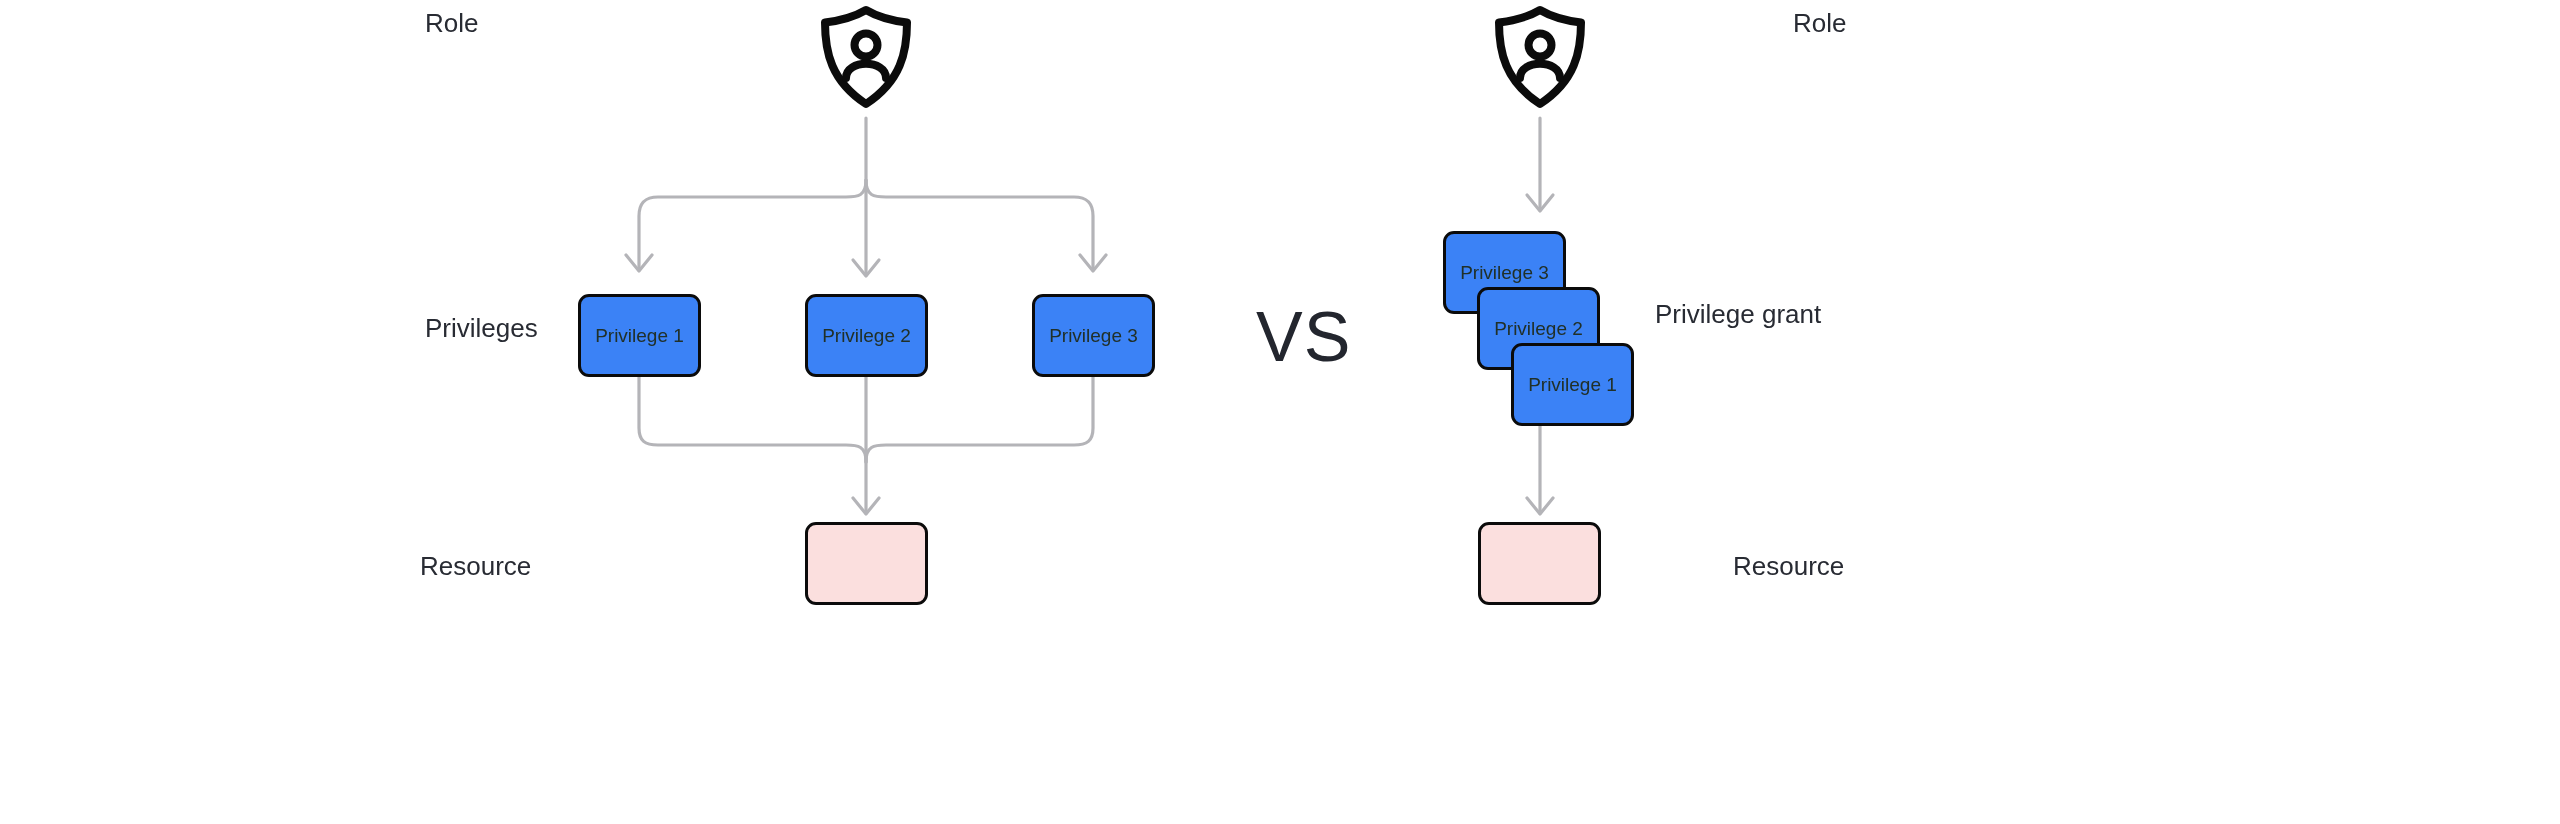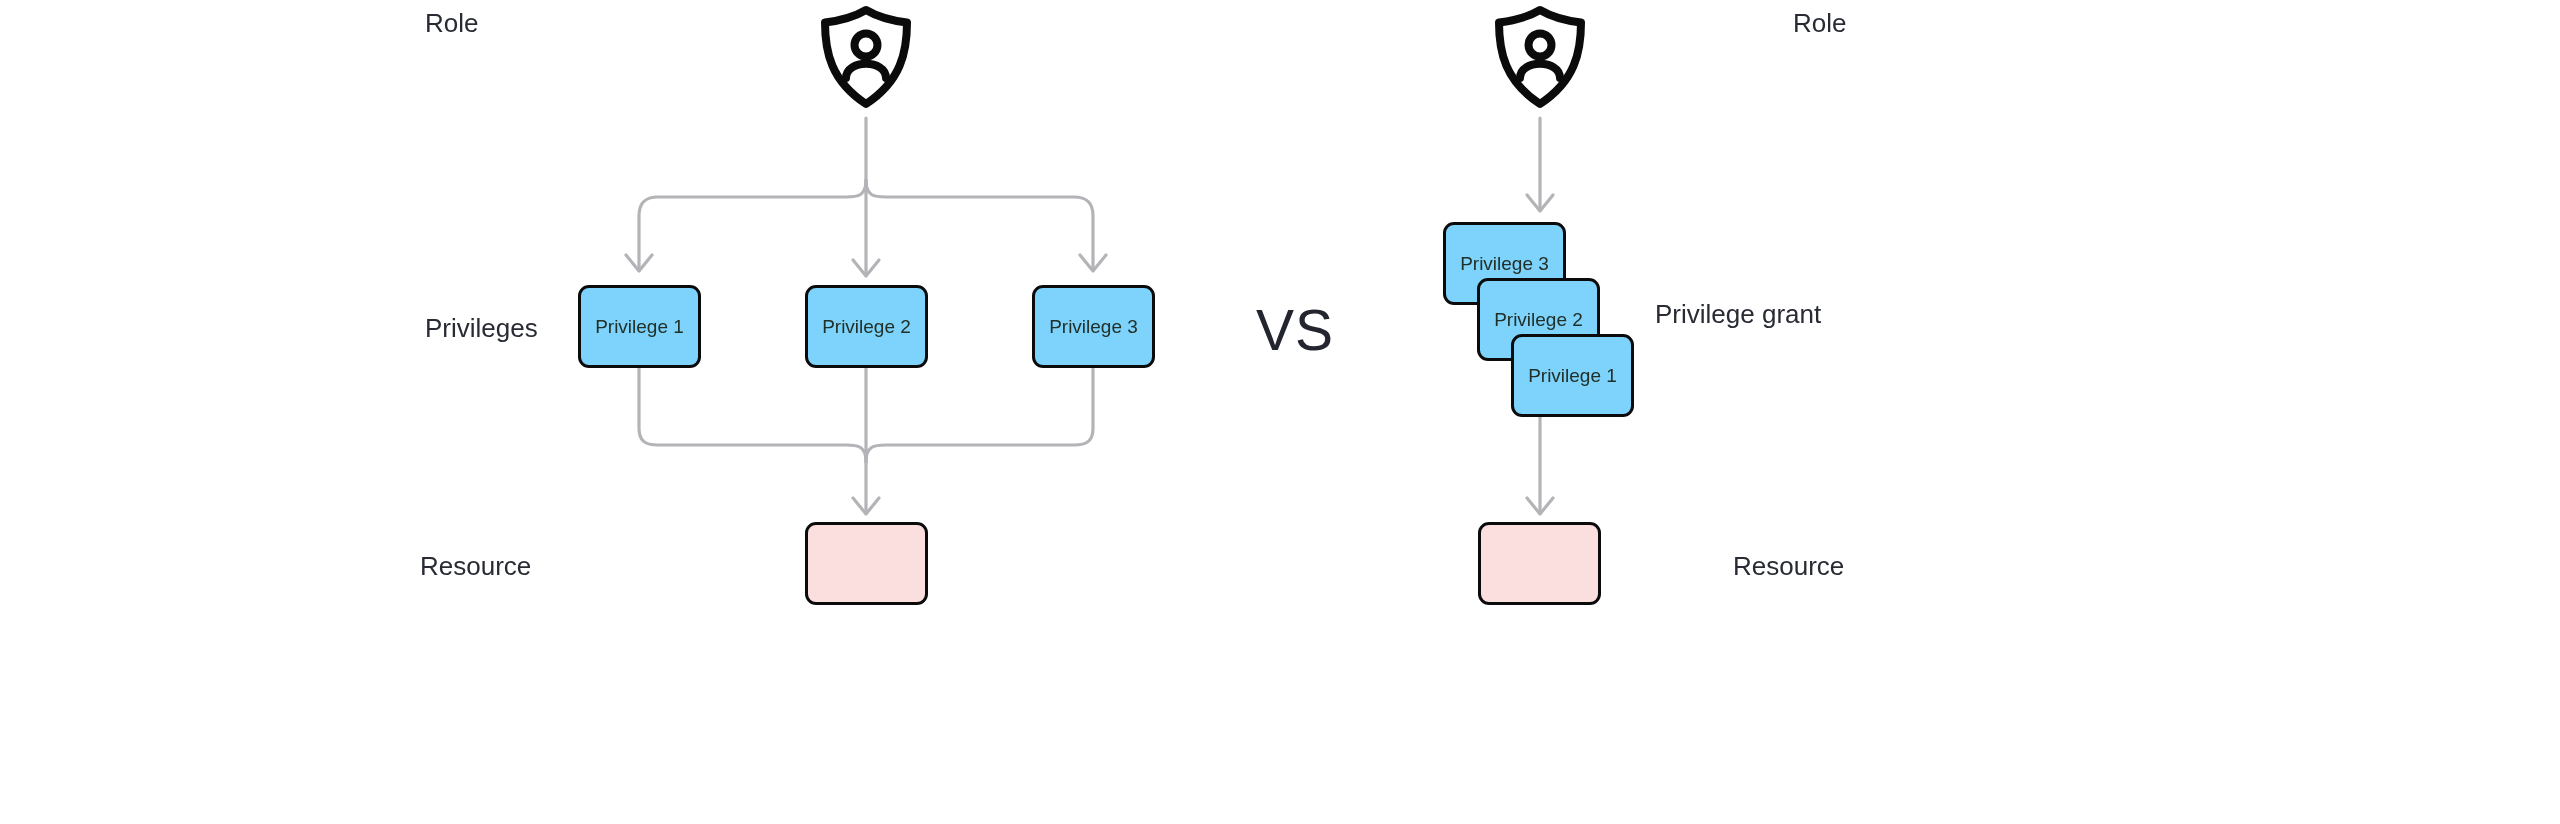--- a/index.html
+++ b/index.html
@@ -9,27 +9,27 @@
   }
   .abs{position:absolute;}
   .side-label{
     font-size:26px;color:#282b33;white-space:nowrap;line-height:30px;
   }
   .pbox{
     position:absolute;width:123px;height:83px;box-sizing:border-box;
     border:3.5px solid #0b0b0b;border-radius:11px;
     display:flex;align-items:center;justify-content:center;
   }
-  .pbox.green{background:#7dd3fc;}
+  .pbox.green{background:#3b82f6;margin-top:9px;}
   .pbox.pink{background:#fbdfde;}
   .pbox .ptxt{
     font-size:19px;color:#213028;white-space:nowrap;line-height:1;
   }
   .vs{
-    font-size:57px;line-height:1;color:#23262e;letter-spacing:1px;
+    font-size:70px;line-height:1;color:#23262e;letter-spacing:1px;
   }
   .caption{
     font-size:28px;font-weight:700;color:#21242c;white-space:nowrap;line-height:1.2;
   }
   svg.connectors{position:absolute;left:0;top:0;}
   svg.shield{position:absolute;}
 </style>
 </head>
 <body>
 

